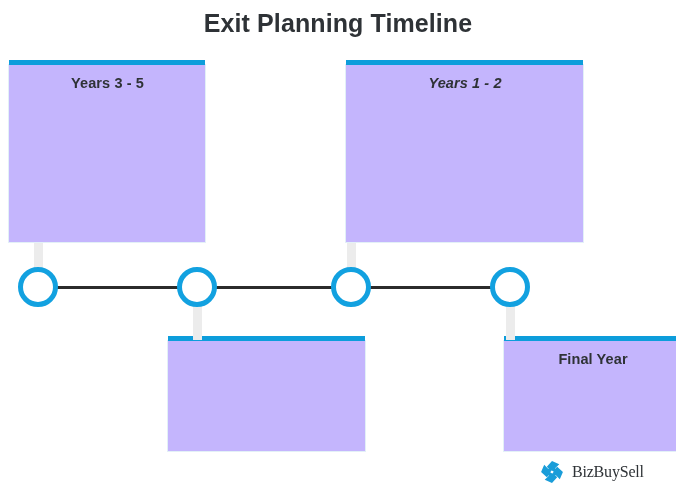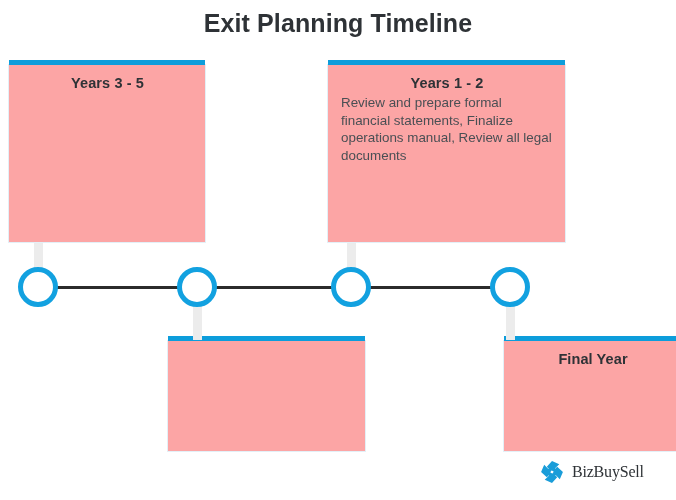--- a/index.html
+++ b/index.html
@@ -28,21 +28,21 @@
     text-align: center;
     font-size: 25px;
     font-weight: bold;
     color: #2e3236;
     letter-spacing: 0.1px;
   }
 
   
   .card {
     position: absolute;
-    background: #fca5a5;
+    background: #c4b5fd;
     border: 1px solid #e3f0f7;
     box-sizing: border-box;
   }
   .card-accent {
     position: absolute;
     left: 0;
     right: 0;
     height: 5px;
     background: #0d9ddb;
   }
@@ -62,21 +62,21 @@
   }
   .card-body {
     font-size: 13.4px;
     line-height: 17.5px;
     color: #4a4f54;
     text-align: left;
   }
 
   
   #card-years-3-5   { left: 8px;   top: 64px;  width: 198px; height: 179px; }
-  #card-years-1-2   { left: 327px; top: 64px;  width: 239px; height: 179px; }
+  #card-years-1-2   { left: 345px; top: 64px;  width: 239px; height: 179px; font-style: italic; }
   #card-years-2-3   { left: 167px; top: 340px; width: 199px; height: 112px; }
   #card-final-year  { left: 487px; top: 340px; width: 179px; height: 112px; margin-left: 16px; }
 
   
   .stem {
     position: absolute;
     width: 9px;
     background: #ececec;
   }
   #stem-1 { left: 34px;  top: 243px; height: 28px; }
@@ -136,21 +136,20 @@
     <div class="card-accent"></div>
     <div class="card-inner">
       <div class="card-heading">Years 3 - 5</div>
     </div>
   </div>
 
   <div class="card top" id="card-years-1-2">
     <div class="card-accent"></div>
     <div class="card-inner">
       <div class="card-heading">Years 1 - 2</div>
-      <div class="card-body">Review and prepare formal financial statements, Finalize operations manual, Review all legal documents</div>
     </div>
   </div>
 
   <div class="card bottom" id="card-years-2-3">
     <div class="card-accent"></div>
   </div>
 
   <div class="card bottom" id="card-final-year">
     <div class="card-accent"></div>
     <div class="card-inner">

